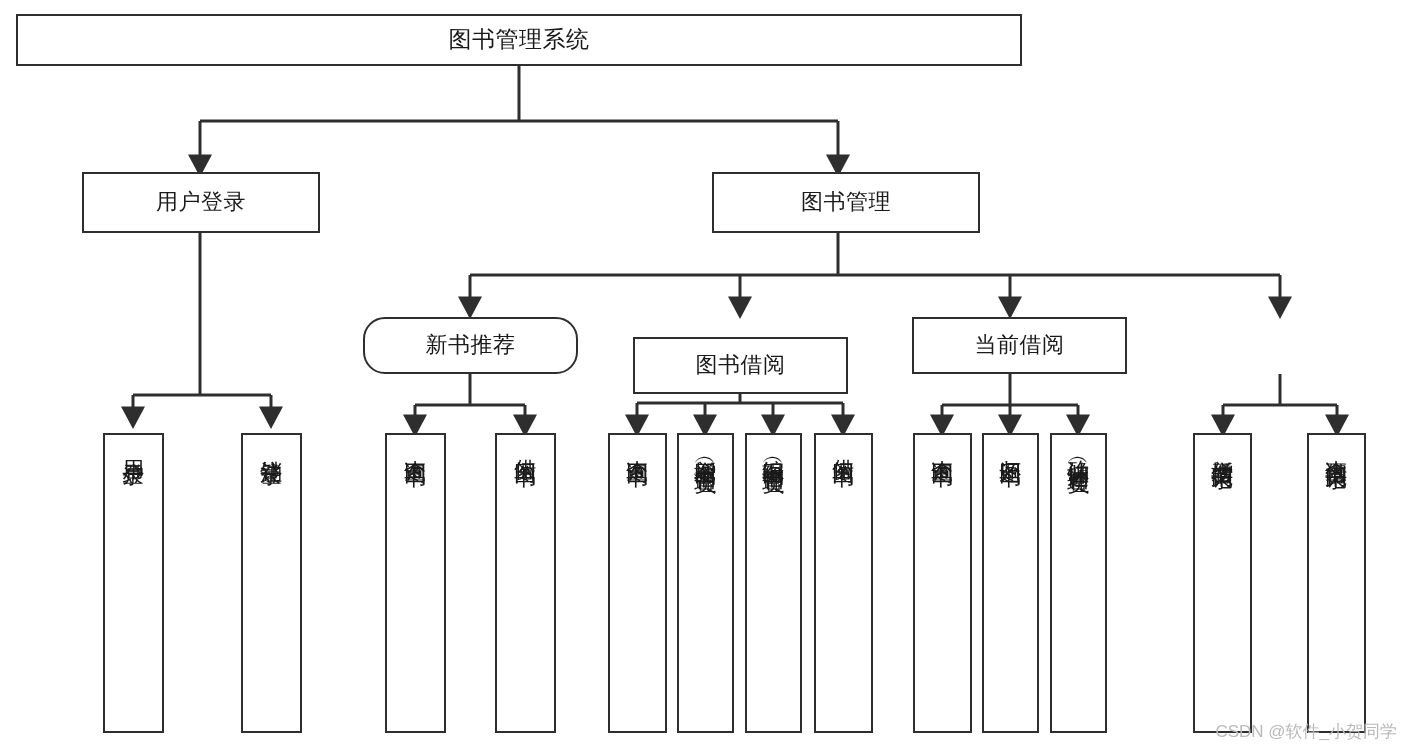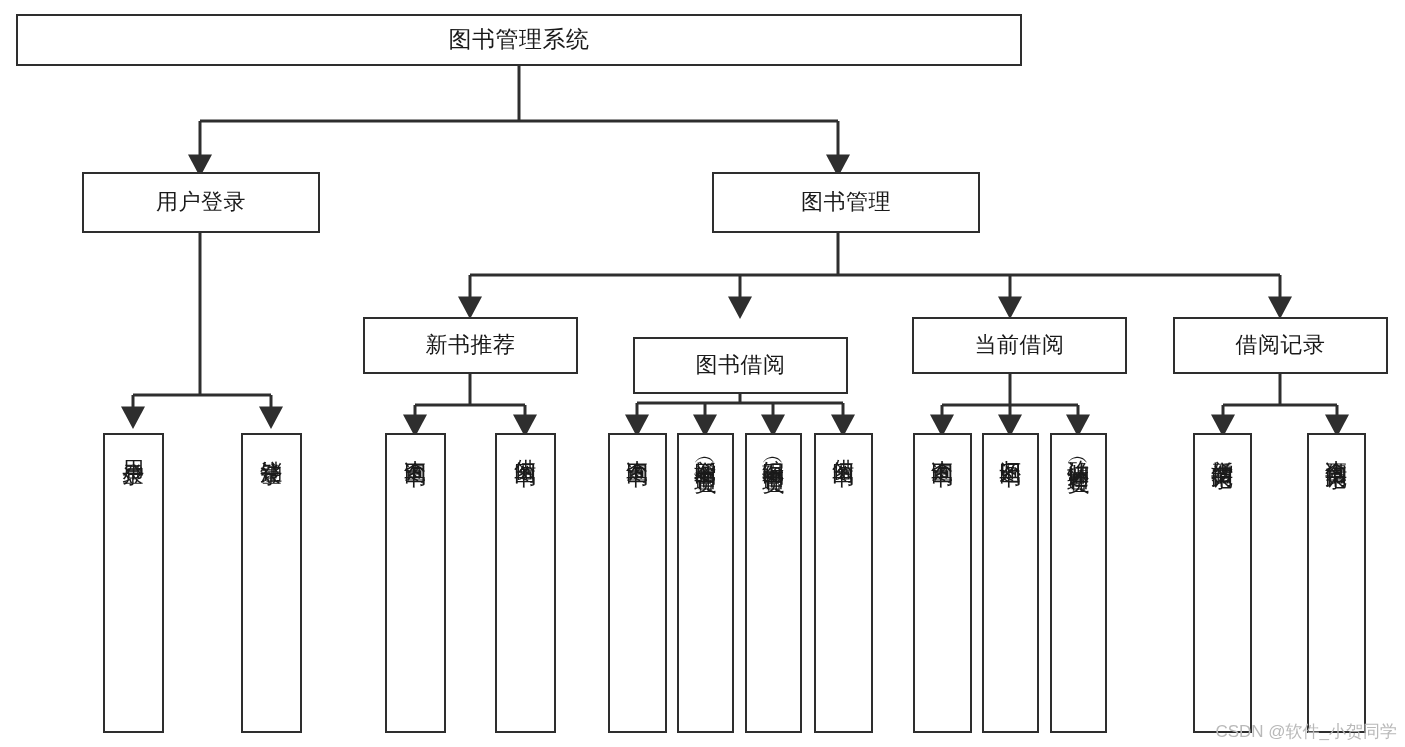--- a/index.html
+++ b/index.html
@@ -135,32 +135,29 @@
     <span class="lbl">图书管理系统</span>
   </div>
 
   <div class="node h" style="left:82px; top:172px; width:238px; height:61px;">
     <span class="lbl">用户登录</span>
   </div>
   <div class="node h" style="left:712px; top:172px; width:268px; height:61px;">
     <span class="lbl">图书管理</span>
   </div>
 
-  <div class="node h" style="left:363px; top:317px; width:215px; height:57px;">
+  <div class="node h" style="left:363px; top:317px; width:215px; height:57px;border-radius:22px;">
     <span class="lbl">新书推荐</span>
   </div>
   <div class="node h" style="left:633px; top:317px; width:215px; height:57px;margin-top:20px;">
     <span class="lbl">图书借阅</span>
   </div>
   <div class="node h" style="left:903px; top:317px; width:215px; height:57px;margin-left:9px;">
     <span class="lbl">当前借阅</span>
   </div>
-  <div class="node h" style="left:1173px; top:317px; width:215px; height:57px;">
-    <span class="lbl">借阅记录</span>
-  </div>
 
   <div class="node v" style="left:103px; top:433px; width:61px; height:300px;">
     <span class="lbl">用户登录</span>
   </div>
   <div class="node v" style="left:241px; top:433px; width:61px; height:300px;">
     <span class="lbl">注销登录</span>
   </div>
 
   <div class="node v" style="left:385px; top:433px; width:61px; height:300px;">
     <span class="lbl">查询图书</span>

